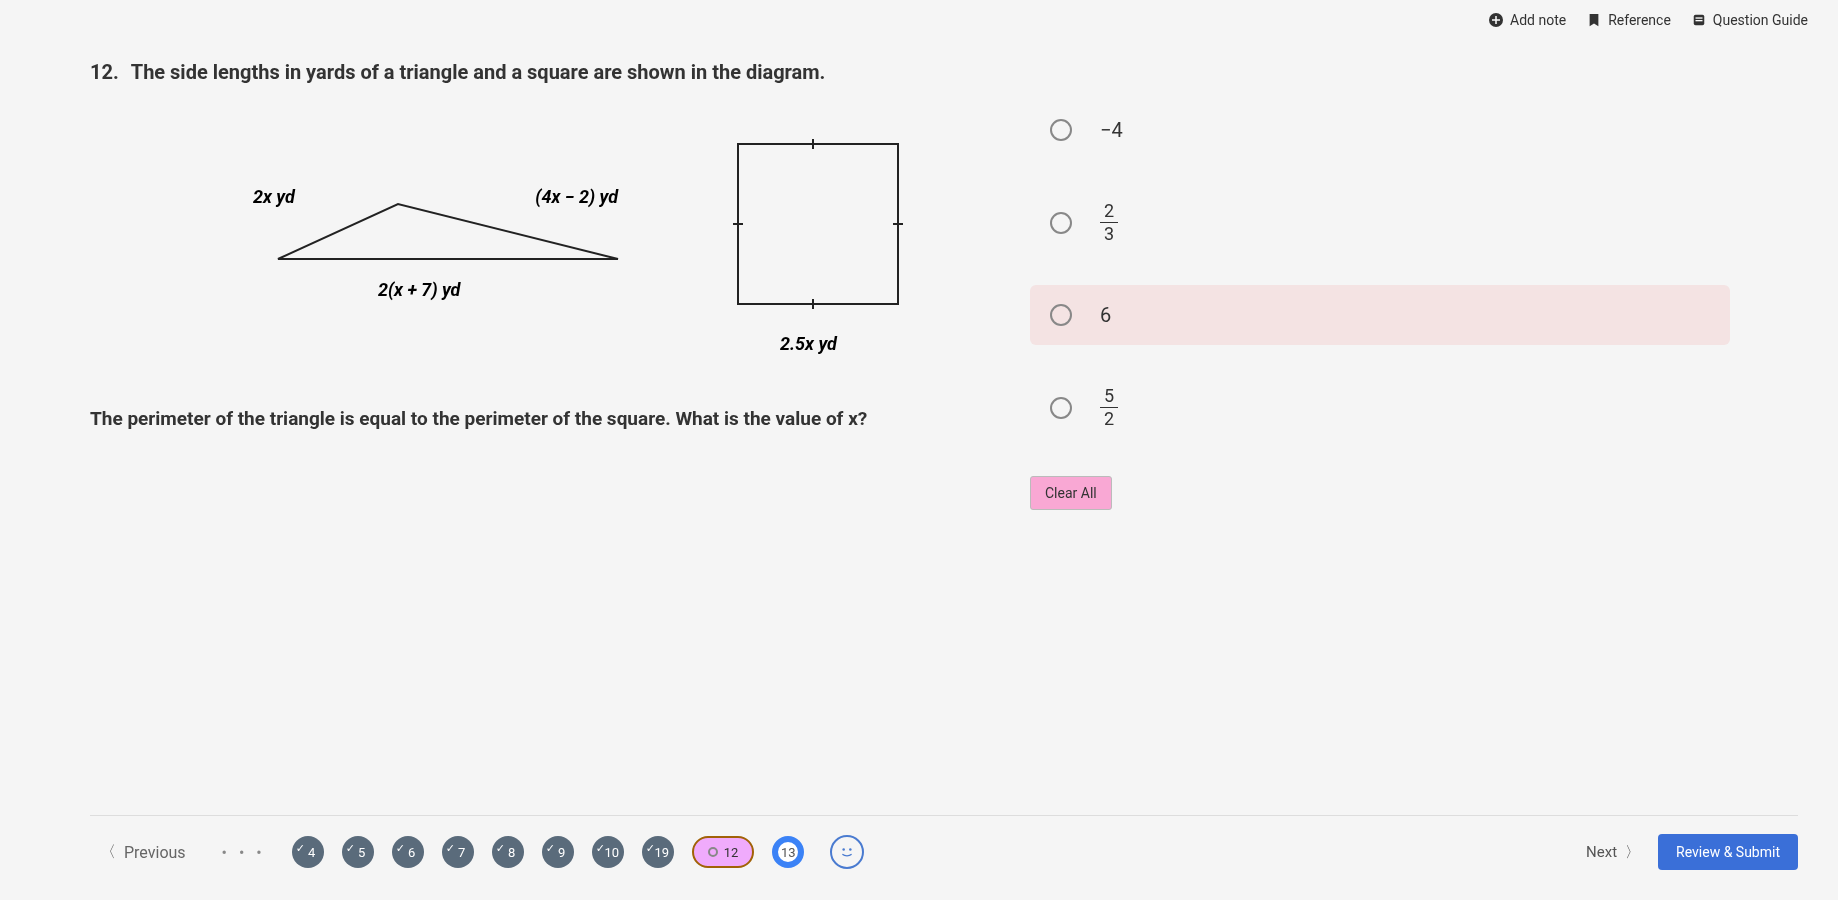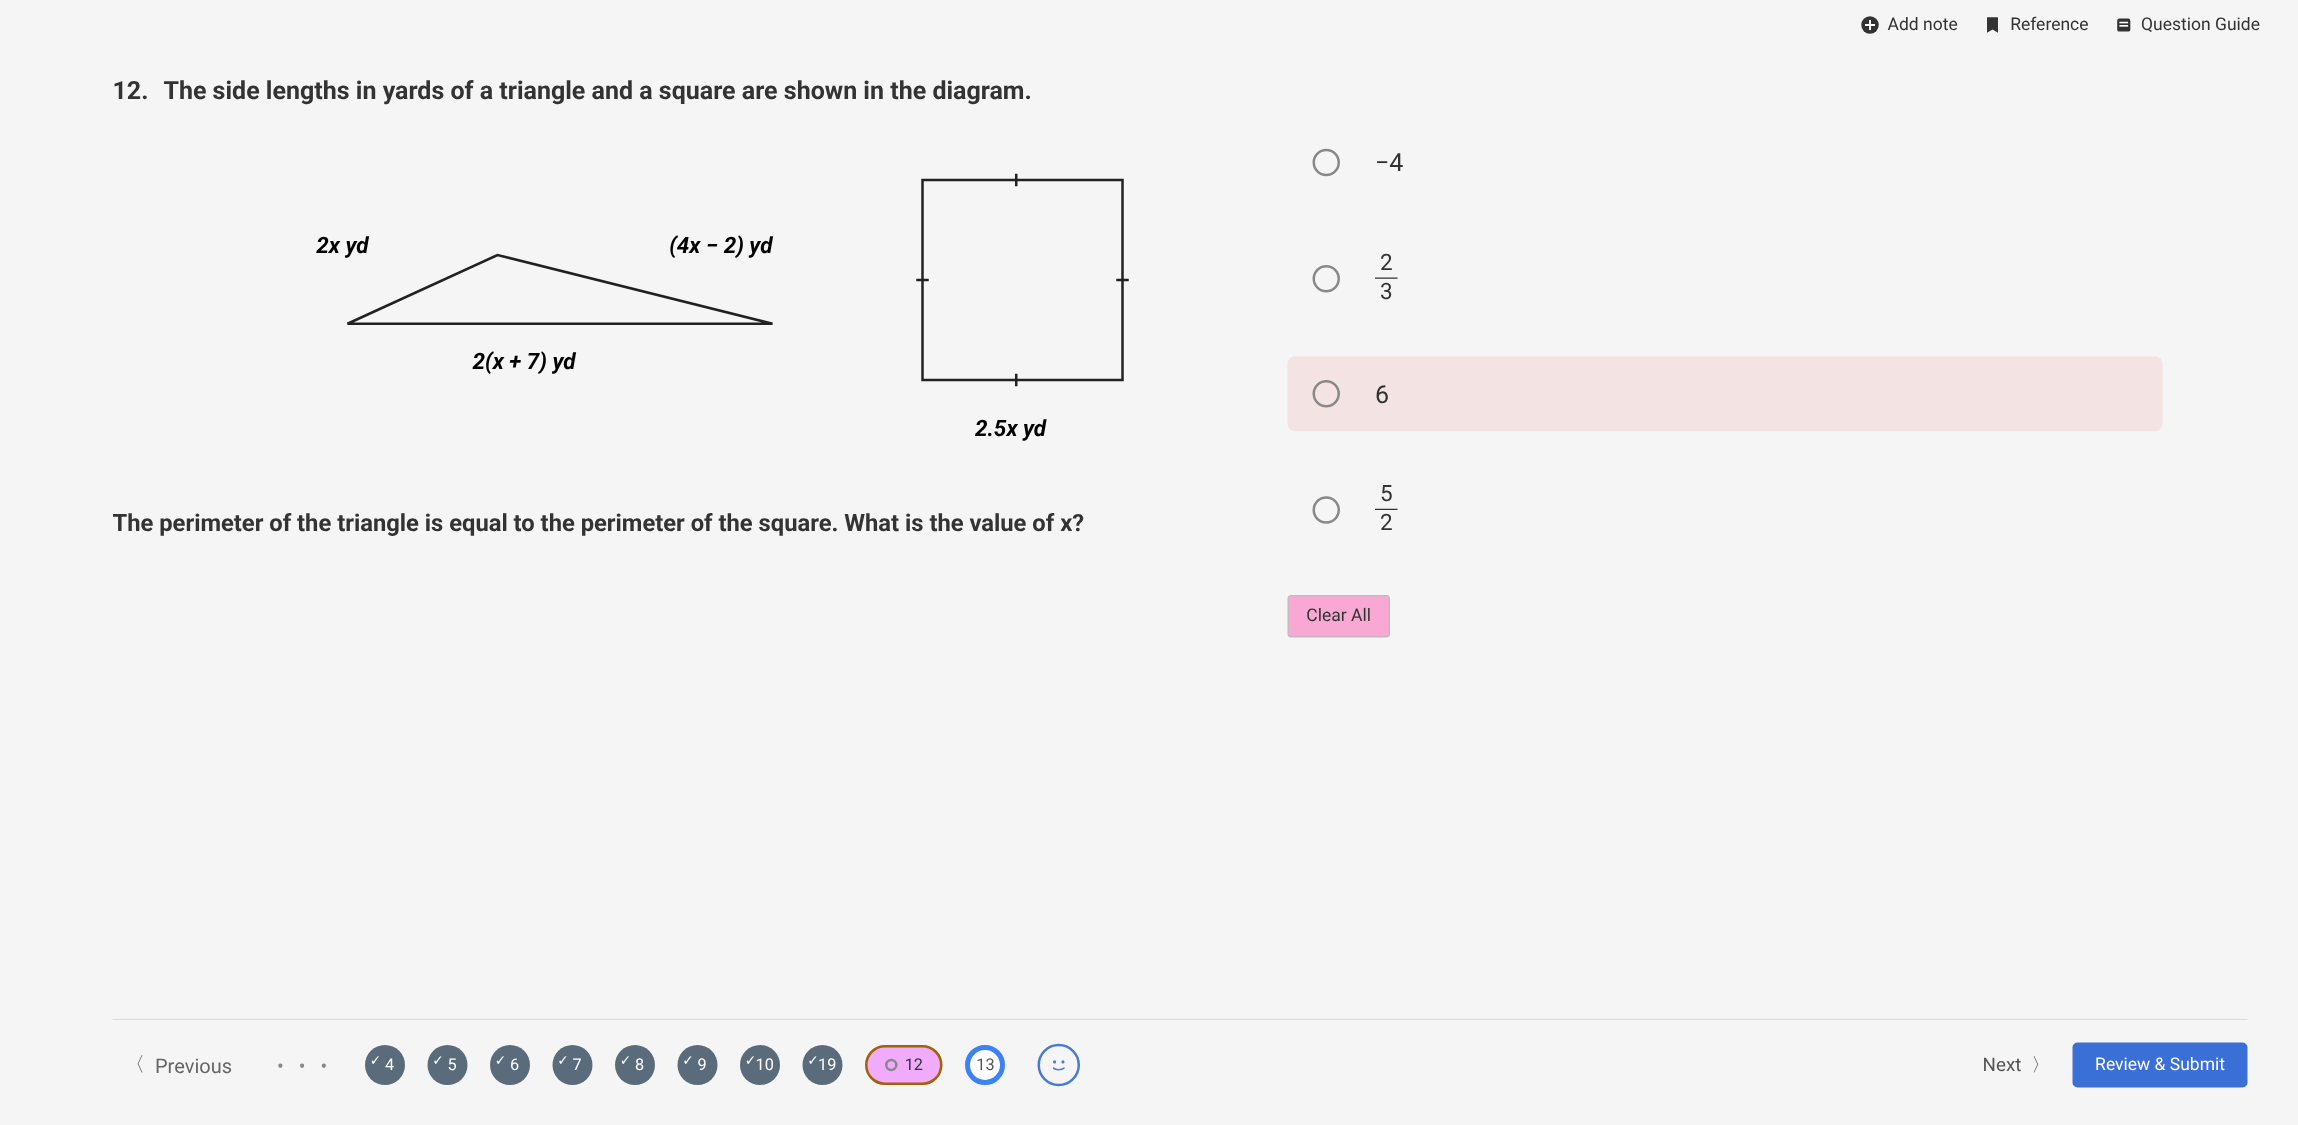--- a/index.html
+++ b/index.html
@@ -230,21 +230,21 @@
     .nav-bubble.current {
       background: #f0abfc;
       border: 2px solid #a16207;
       color: #333;
       padding: 0 14px;
       width: auto;
       border-radius: 16px;
     }
     .nav-bubble.plain {
       background: #fff;
-      border: 4px solid #3b82f6;
+      border: 6px solid #3b82f6;
       color: #555;
     }
     .face-btn {
       width: 34px;
       height: 34px;
       border: 2px solid #4a7bd0;
       border-radius: 50%;
       display: flex;
       align-items: center;
       justify-content: center;

